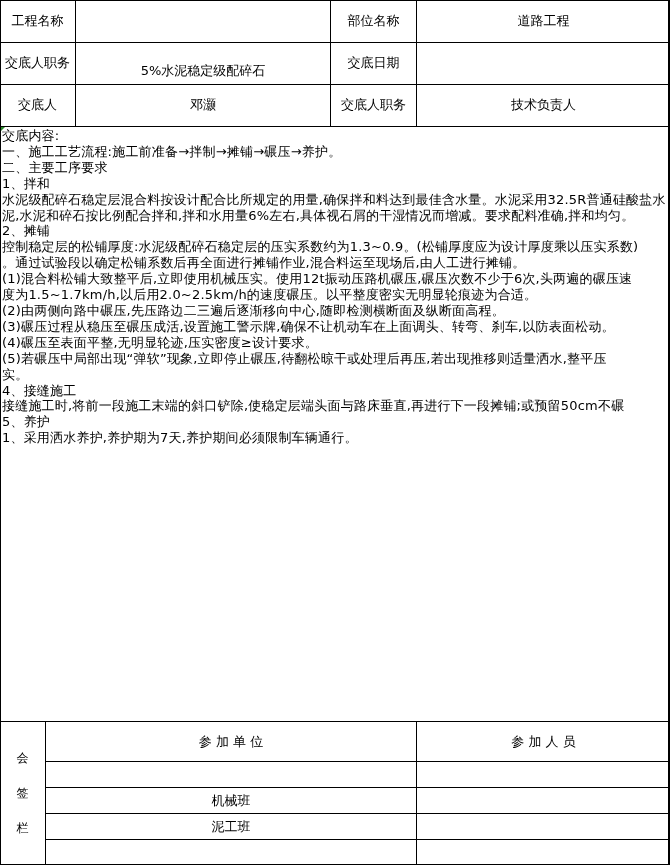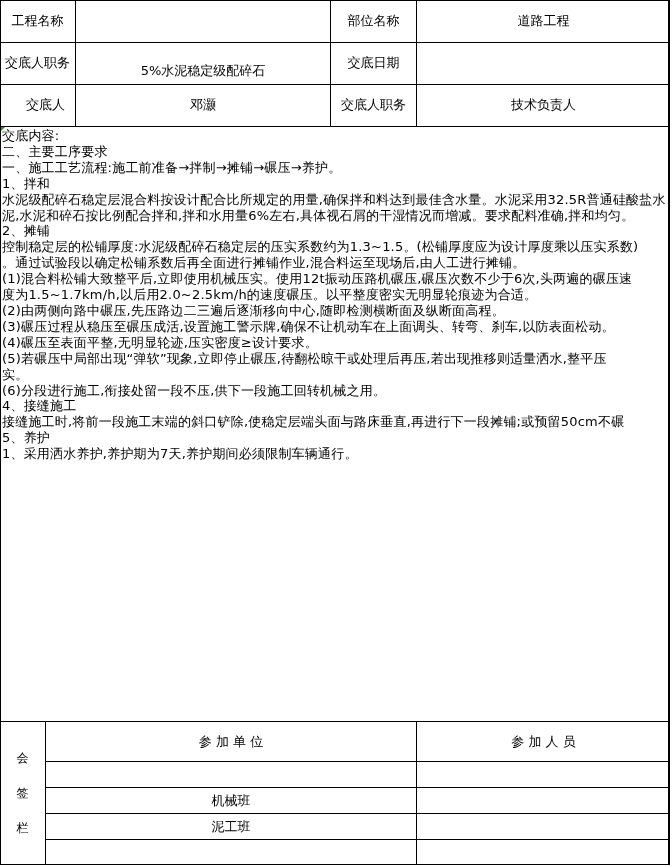--- a/index.html
+++ b/index.html
@@ -35,44 +35,43 @@
 <div class="cell" style="left:0;top:0;width:75px;height:42px;">工程名称</div>
 <div class="cell" style="left:76px;top:0;width:254px;height:42px;"></div>
 <div class="cell" style="left:331px;top:0;width:85px;height:42px;">部位名称</div>
 <div class="cell" style="left:417px;top:0;width:253px;height:42px;">道路工程</div>
 
 <div class="cell" style="left:0;top:42px;width:75px;height:42px;">交底人职务</div>
 <div class="cell" style="left:76px;top:42px;width:254px;height:42px;margin-top:8px;">5%水泥稳定级配碎石</div>
 <div class="cell" style="left:331px;top:42px;width:85px;height:42px;">交底日期</div>
 <div class="cell" style="left:417px;top:42px;width:253px;height:42px;"></div>
 
-<div class="cell" style="left:8px;top:84px;width:75px;height:42px;">交底人</div>
+<div class="cell" style="left:0;top:84px;width:75px;height:42px;">交底人</div>
 <div class="cell" style="left:76px;top:84px;width:254px;height:42px;">邓灏</div>
 <div class="cell" style="left:331px;top:84px;width:85px;height:42px;">交底人职务</div>
 <div class="cell" style="left:417px;top:84px;width:253px;height:42px;">技术负责人</div>
 
 <div class="corner-mark"></div>
 <div class="content">
   <div class="ln"> 交底内容:</div>
+  <div class="ln">一、施工工艺流程:施工前准备→拌制→摊铺→碾压→养护。</div>
   <div class="ln">二、主要工序要求</div>
-  <div class="ln">一、施工工艺流程:施工前准备→拌制→摊铺→碾压→养护。</div>
   <div class="ln"> 1、拌和</div>
   <div class="ln"> 水泥级配碎石稳定层混合料按设计配合比所规定的用量,确保拌和料达到最佳含水量。水泥采用32.5R普通硅酸盐水</div>
   <div class="ln">泥,水泥和碎石按比例配合拌和,拌和水用量6%左右,具体视石屑的干湿情况而增减。要求配料准确,拌和均匀。</div>
   <div class="ln"> 2、摊铺</div>
-  <div class="ln"> 控制稳定层的松铺厚度:水泥级配碎石稳定层的压实系数约为1.3~1.5。(松铺厚度应为设计厚度乘以压实系数)</div>
+  <div class="ln"> 控制稳定层的松铺厚度:水泥级配碎石稳定层的压实系数约为1.3~0.9。(松铺厚度应为设计厚度乘以压实系数)</div>
   <div class="ln">。通过试验段以确定松铺系数后再全面进行摊铺作业,混合料运至现场后,由人工进行摊铺。</div>
   <div class="ln"> (1)混合料松铺大致整平后,立即使用机械压实。使用12t振动压路机碾压,碾压次数不少于6次,头两遍的碾压速</div>
   <div class="ln">度为1.5~1.7km/h,以后用2.0~2.5km/h的速度碾压。以平整度密实无明显轮痕迹为合适。</div>
   <div class="ln"> (2)由两侧向路中碾压,先压路边二三遍后逐渐移向中心,随即检测横断面及纵断面高程。</div>
   <div class="ln"> (3)碾压过程从稳压至碾压成活,设置施工警示牌,确保不让机动车在上面调头、转弯、刹车,以防表面松动。</div>
   <div class="ln"> (4)碾压至表面平整,无明显轮迹,压实密度≥设计要求。</div>
   <div class="ln"> (5)若碾压中局部出现“弹软”现象,立即停止碾压,待翻松晾干或处理后再压,若出现推移则适量洒水,整平压</div>
   <div class="ln">实。</div>
-  <div class="ln"> (6)分段进行施工,衔接处留一段不压,供下一段施工回转机械之用。</div>
   <div class="ln"> 4、接缝施工</div>
   <div class="ln"> 接缝施工时,将前一段施工末端的斜口铲除,使稳定层端头面与路床垂直,再进行下一段摊铺;或预留50cm不碾</div>
   <div class="ln"> 5、养护</div>
   <div class="ln">  1、采用洒水养护,养护期为7天,养护期间必须限制车辆通行。</div>
 </div>
 
 <div class="hline" style="left:0;top:721px;width:670px;"></div>
 <div class="hline" style="left:45px;top:761px;width:625px;"></div>
 <div class="hline" style="left:45px;top:787px;width:625px;"></div>
 <div class="hline" style="left:45px;top:813px;width:625px;"></div>

